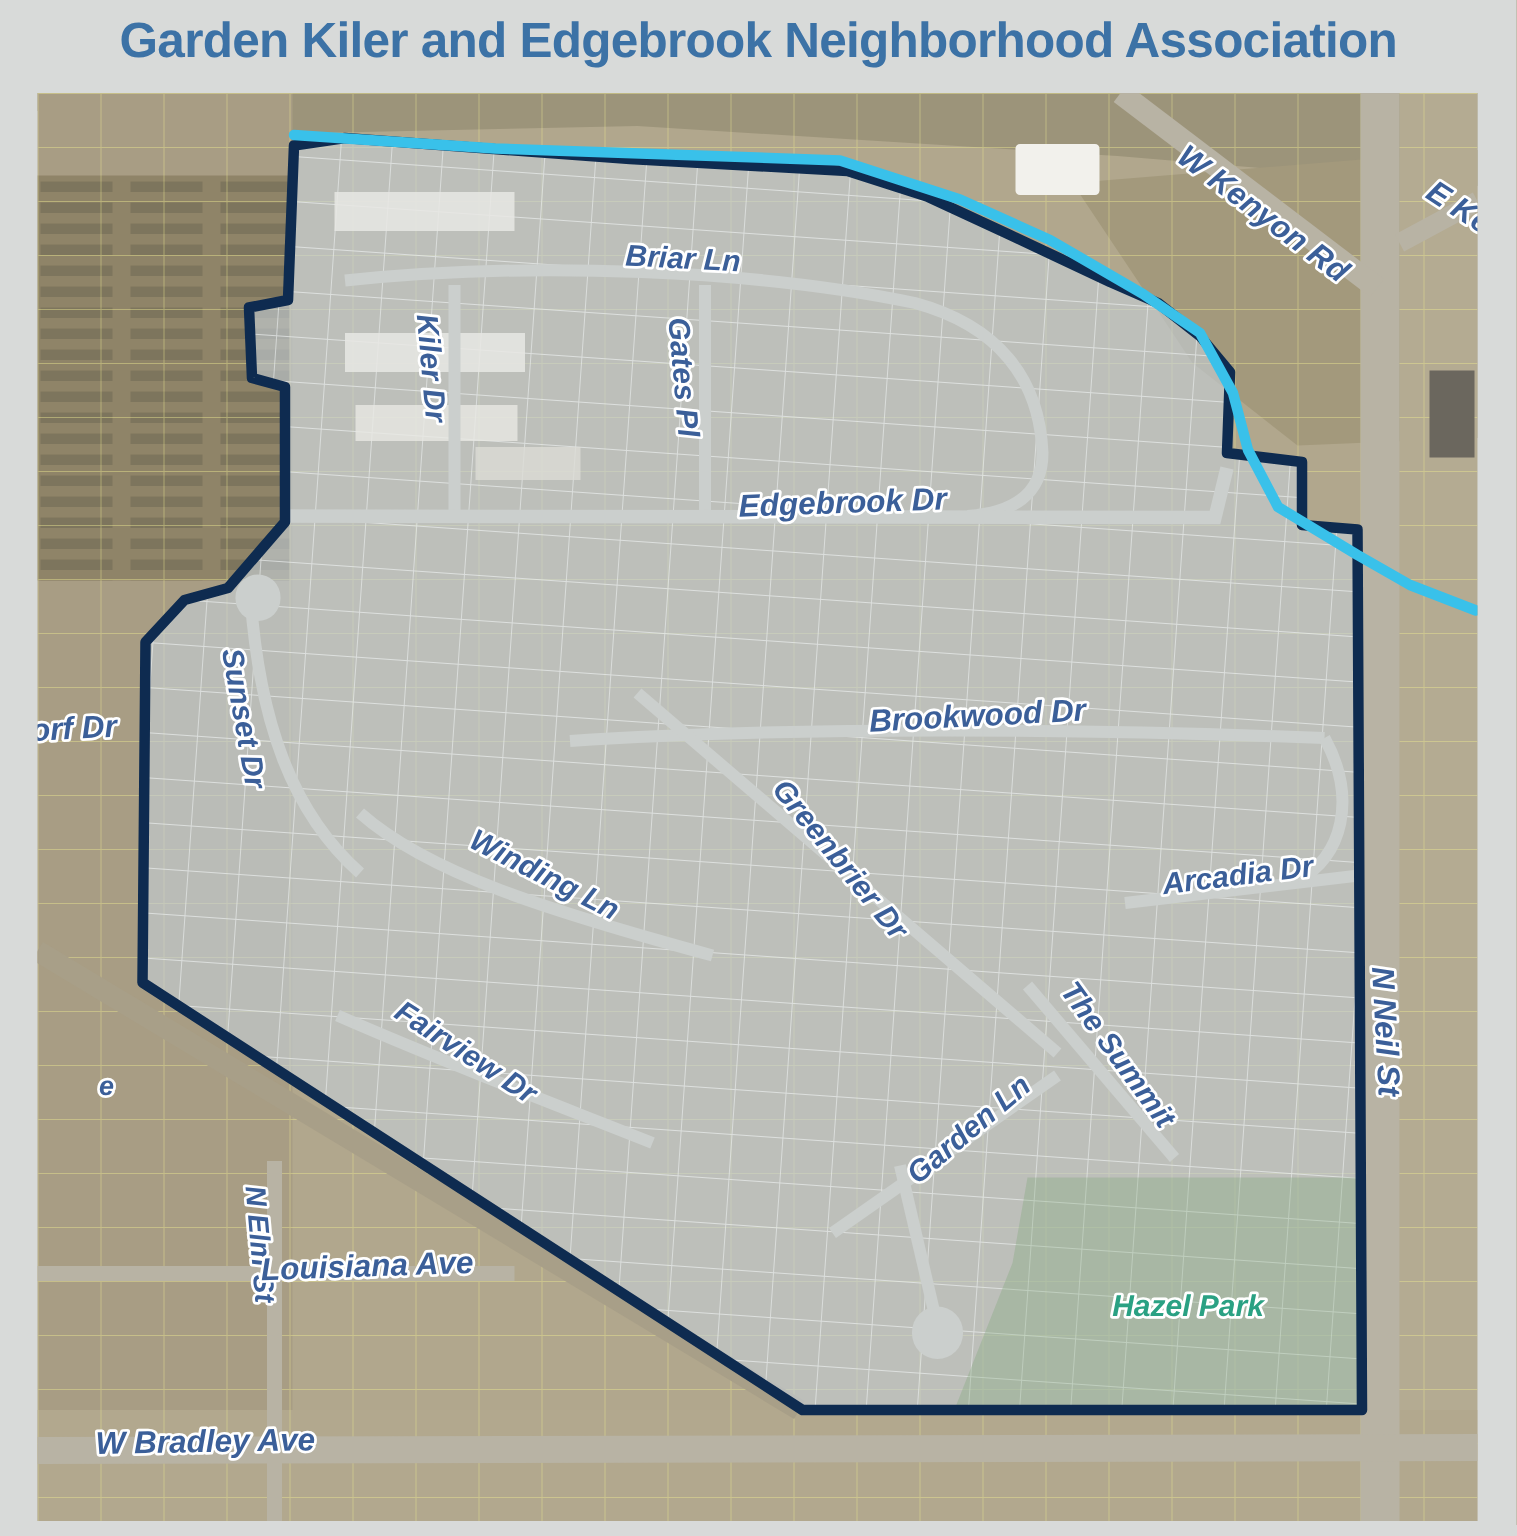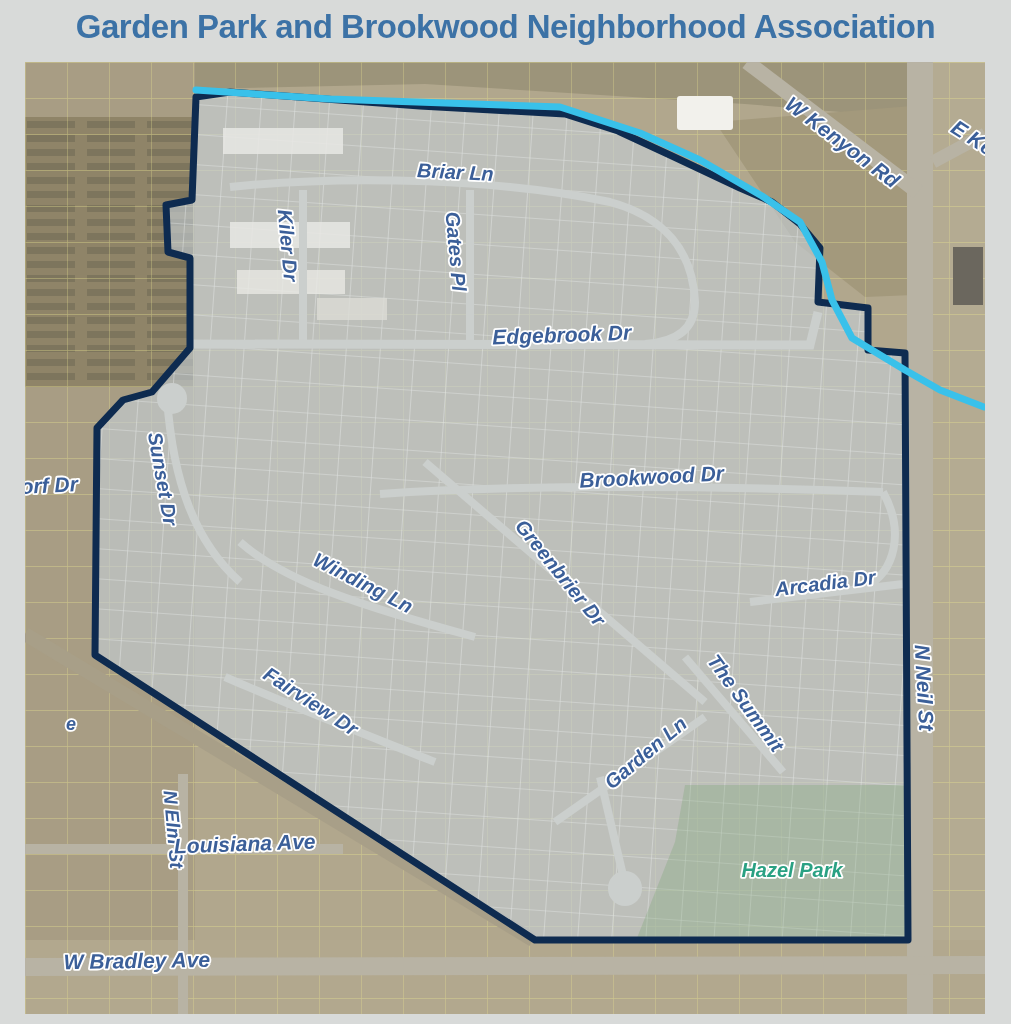--- a/index.html
+++ b/index.html
@@ -22,21 +22,21 @@
     font-family:"Liberation Sans",sans-serif;
     font-weight:bold;font-style:italic;
     paint-order:stroke;stroke:#ffffff;stroke-width:3.6px;
     stroke-linejoin:round;text-anchor:middle;
   }
   text.street-label.start{text-anchor:start;}
 </style>
 </head>
 <body style="background: rgb(216, 218, 217);">
 
-<h1 class="page-title" style="color: rgb(60, 114, 166);">Garden Park and Brookwood Neighborhood Association</h1>
+<h1 class="page-title" style="color: rgb(60, 114, 166);">Garden Kiler and Edgebrook Neighborhood Association</h1>
 
 <div class="map-frame">
   <svg id="map-svg" width="960" height="952" viewBox="0 0 960 952">
     <defs>
       <pattern id="parcelsOut" width="42" height="36" patternUnits="userSpaceOnUse">
         <path d="M0,0 H42 M0,0 V36" stroke="#e9e48f" stroke-width="1.3" fill="none" opacity="0.85"></path>
       </pattern>
       <pattern id="parcelsIn" width="34" height="30" patternUnits="userSpaceOnUse" patternTransform="rotate(4)">
         <path d="M0,0 H34 M0,0 V30" stroke="#eef1f2" stroke-width="1.2" fill="none" opacity="0.65"></path>
       </pattern>

